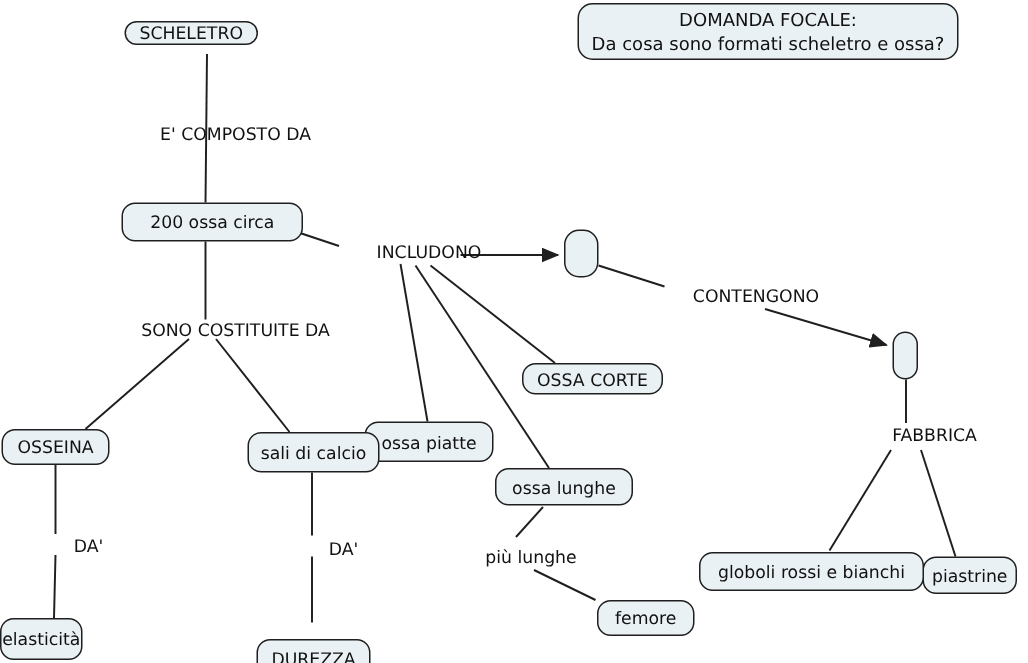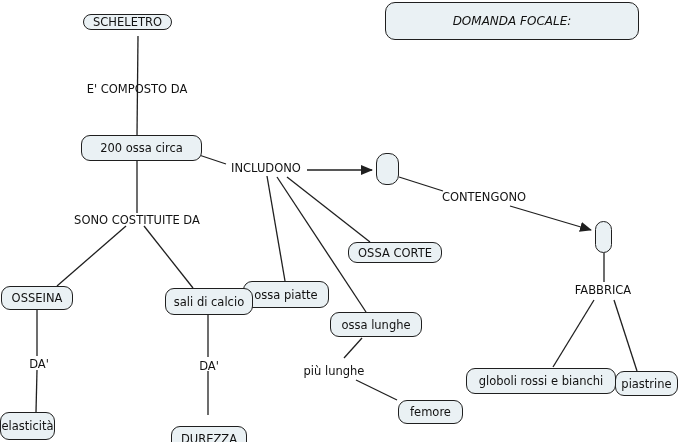--- a/index.html
+++ b/index.html
@@ -53,28 +53,28 @@
     border-radius: 10px;
     display: flex;
     flex-direction: column;
     align-items: center;
     justify-content: center;
     font-size: 12px;
     line-height: 16px;
     white-space: nowrap;
     z-index: 2;
     text-align: center;
-    font-style: italic;
   }
   .link-label {
     position: absolute;
     transform: translateX(-50%);
     font-size: 11.5px;
     white-space: nowrap;
     z-index: 3;
+    margin-left: 20px;
   }
 </style>
 </head>
 <body>
 
 <div id="canvas">
 
   <svg id="edges" xmlns="http://www.w3.org/2000/svg">
     <defs>
       <marker id="arrowhead" markerUnits="userSpaceOnUse" markerWidth="13" markerHeight="10" refX="11" refY="5" orient="auto">
@@ -98,20 +98,21 @@
     <line x1="37" y1="310" x2="37" y2="356"></line>
     <line x1="37" y1="370" x2="36" y2="412"></line>
     <line x1="208" y1="315" x2="208" y2="357"></line>
     <line x1="208" y1="371" x2="208" y2="415"></line>
     <line x1="362" y1="338" x2="344" y2="358"></line>
     <line x1="356" y1="380" x2="397" y2="400"></line>
   </svg>
 
   <div class="focal-box" style="left:385px; top:2px; width:254px; height:38px">
     <div>DOMANDA FOCALE:</div>
+    <div>Da cosa sono formati scheletro e ossa?</div>
   </div>
 
   <div class="node" style="left:83px; top:14px; width:89px; height:16px">SCHELETRO</div>
 
   <div class="node" style="left:81px; top:135px; width:121px; height:26px">200 ossa circa</div>
 
   <div class="node empty" style="left:376px; top:153px; width:23px; height:32px"></div>
 
   <div class="node empty" style="left:595px; top:221px; width:17px; height:32px"></div>
 

